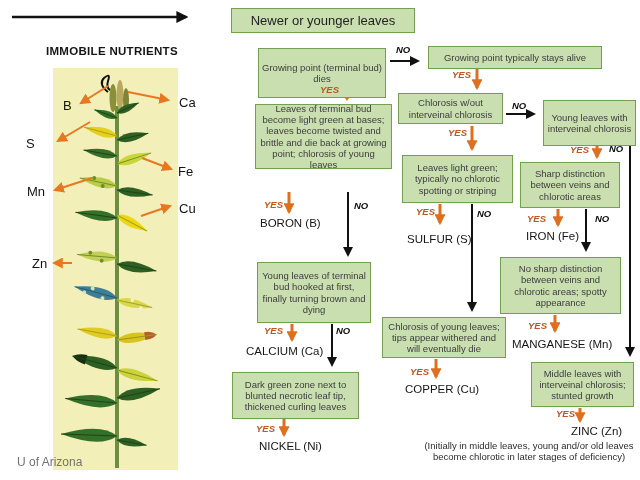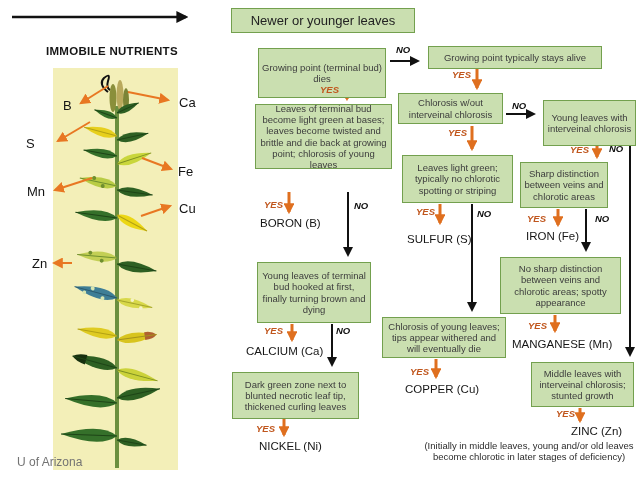--- a/index.html
+++ b/index.html
@@ -204,21 +204,21 @@
 
   <div class="box" style="left:258px;top:48px;width:128px;height:50px;">Growing point (terminal bud) dies</div>
   <div class="box" style="left:428px;top:46px;width:174px;height:23px;">Growing point typically stays alive</div>
   <div class="box" style="left:255px;top:104px;width:137px;height:65px;">Leaves of terminal bud become light green at bases; leaves become twisted and brittle and die back at growing point; chlorosis of young leaves</div>
   <div class="box" style="left:257px;top:262px;width:114px;height:61px;">Young leaves of terminal bud hooked at first, finally turning brown and dying</div>
   <div class="box" style="left:232px;top:372px;width:127px;height:47px;">Dark green zone next to blunted necrotic leaf tip, thickened curling leaves</div>
   <div class="box" style="left:398px;top:93px;width:105px;height:31px;">Chlorosis w/out interveinal chlorosis</div>
   <div class="box" style="left:402px;top:155px;width:111px;height:48px;">Leaves light green; typically no chlorotic spotting or striping</div>
   <div class="box" style="left:382px;top:317px;width:124px;height:41px;">Chlorosis of young leaves; tips appear withered and will eventually die</div>
   <div class="box" style="left:543px;top:92px;width:93px;height:46px;margin-top:8px;">Young leaves with interveinal chlorosis</div>
-  <div class="box" style="left:520px;top:162px;width:88px;height:46px;">Sharp distinction between veins and chlorotic areas</div>
+  <div class="box" style="left:520px;top:162px;width:100px;height:46px;">Sharp distinction between veins and chlorotic areas</div>
   <div class="box" style="left:500px;top:257px;width:121px;height:57px;">No sharp distinction between veins and chlorotic areas; spotty appearance</div>
   <div class="box" style="left:531px;top:362px;width:103px;height:45px;">Middle leaves with interveinal chlorosis; stunted growth</div>
 
   <div class="result" style="left:260px;top:217px;">BORON (B)</div>
   <div class="result" style="left:246px;top:345px;">CALCIUM (Ca)</div>
   <div class="result" style="left:259px;top:440px;">NICKEL (Ni)</div>
   <div class="result" style="left:407px;top:233px;">SULFUR (S)</div>
   <div class="result" style="left:405px;top:383px;">COPPER (Cu)</div>
   <div class="result" style="left:526px;top:230px;">IRON (Fe)</div>
   <div class="result" style="left:512px;top:338px;">MANGANESE (Mn)</div>

